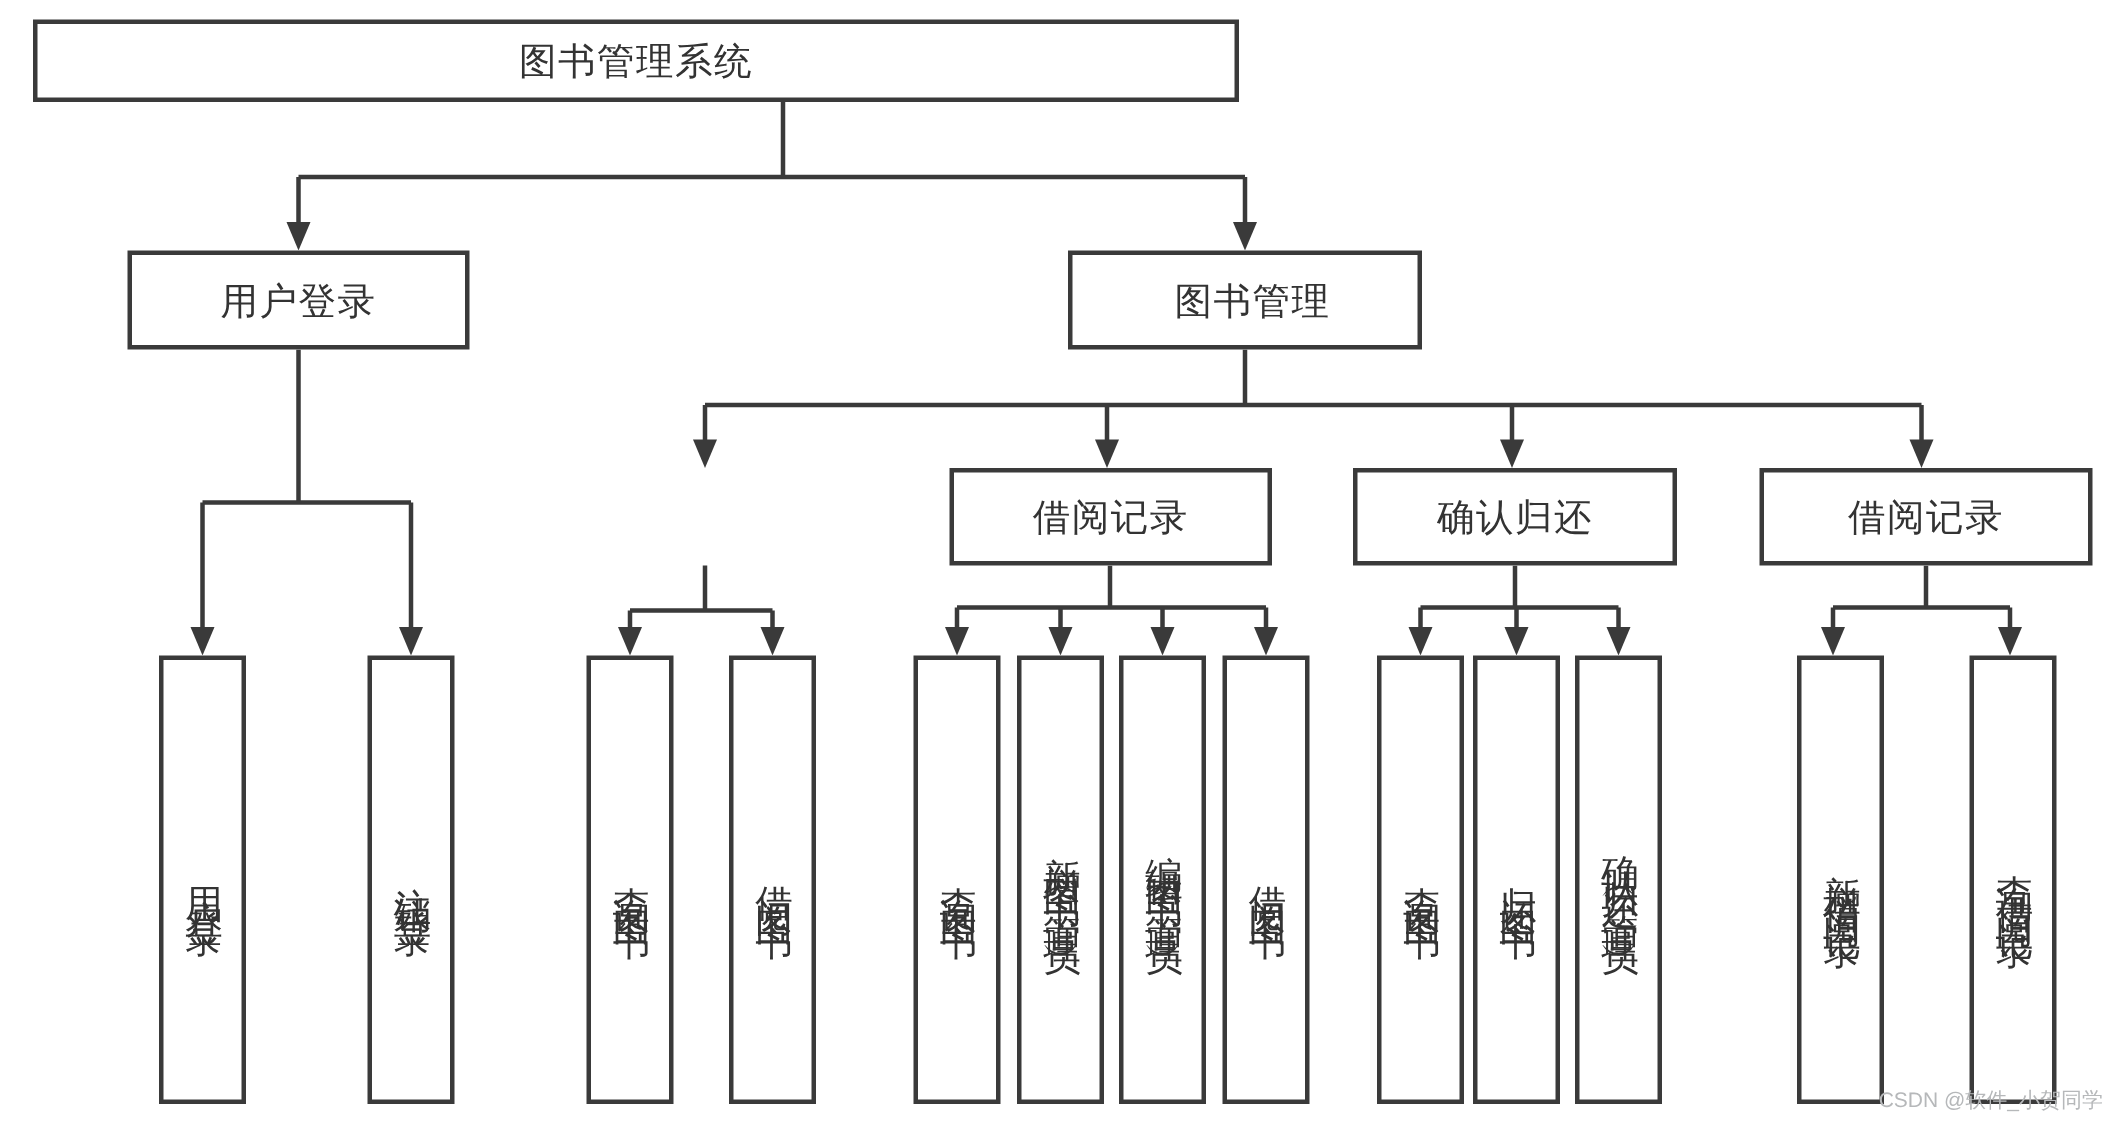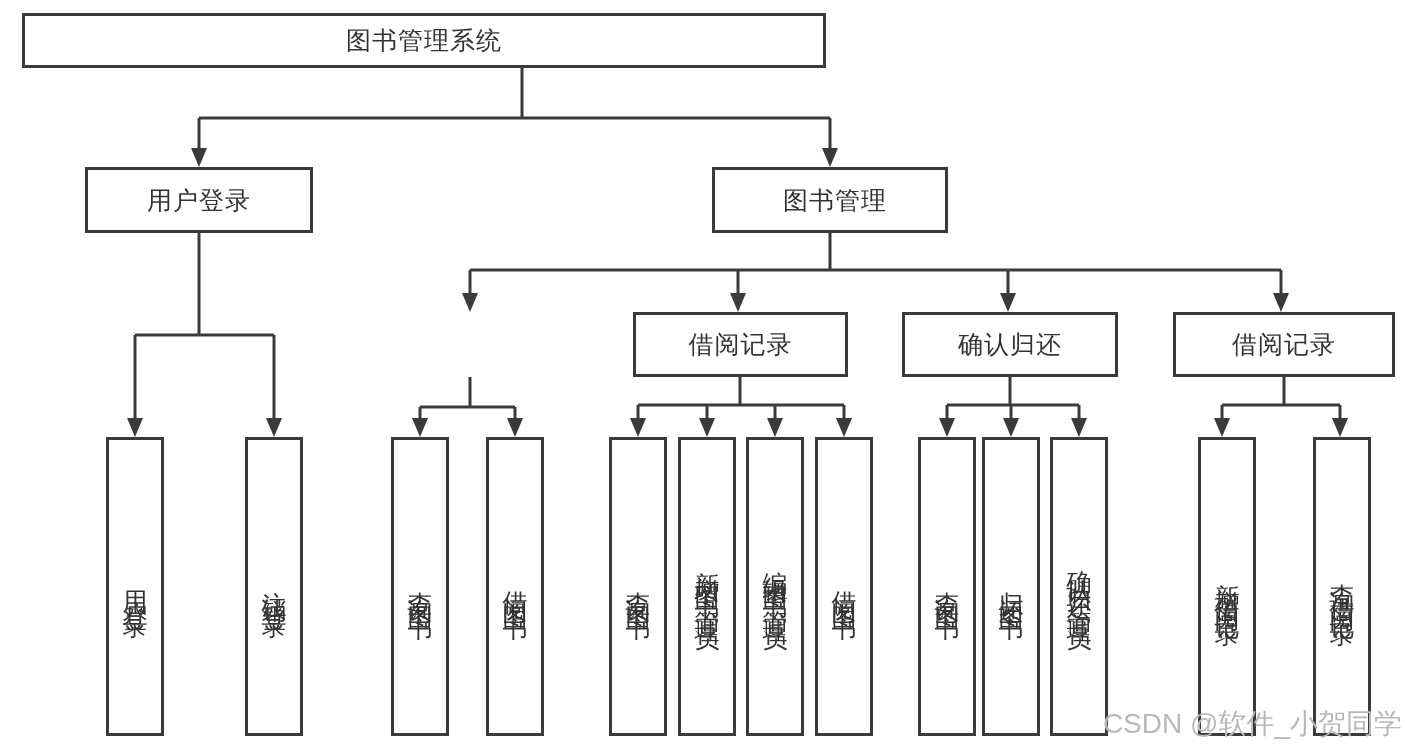--- a/index.html
+++ b/index.html
@@ -78,21 +78,21 @@
   .l-9  { left: 918px;  }
   .l-10 { left: 982px;  }
   .l-11 { left: 1050px; }
   .l-12 { left: 1198px; }
   .l-13 { left: 1313px; }
 
   .watermark {
     position: absolute;
     right: 3px;
     bottom: 4px;
-    font-size: 28px;
+    font-size: 14px;
     color: var(--watermark);
     z-index: 3;
     white-space: nowrap;
   }
 </style>
 </head>
 <body>
 
 <div class="canvas">
 

